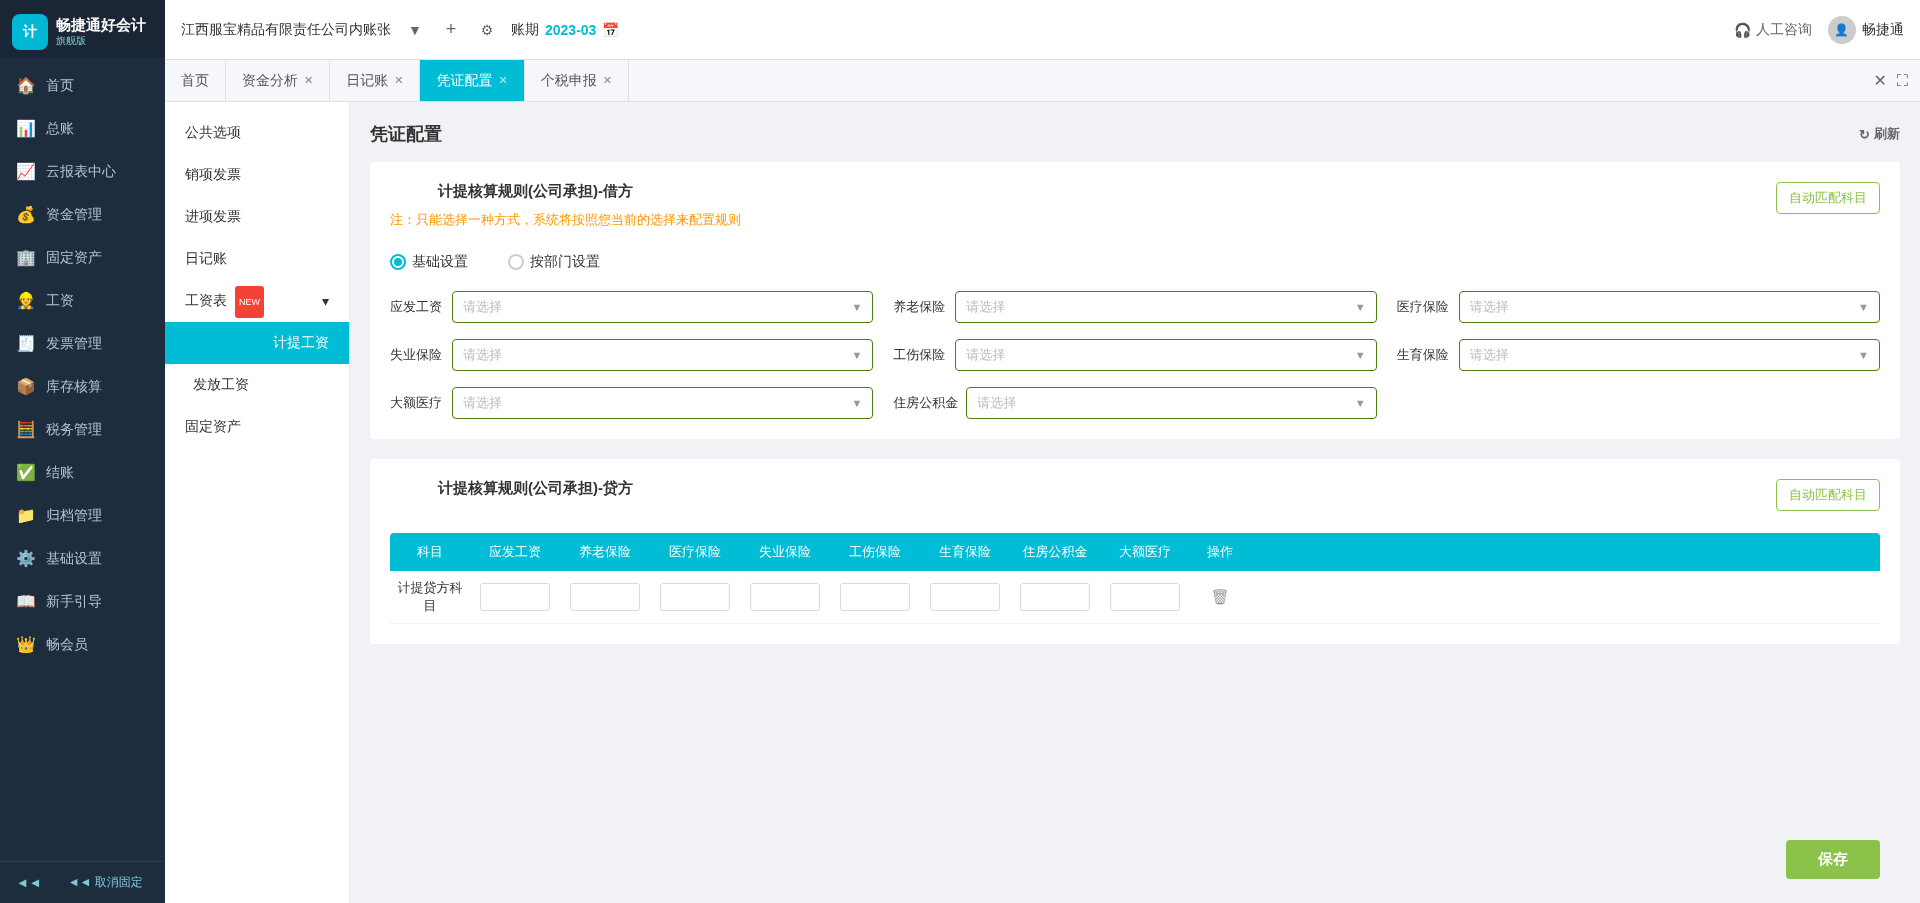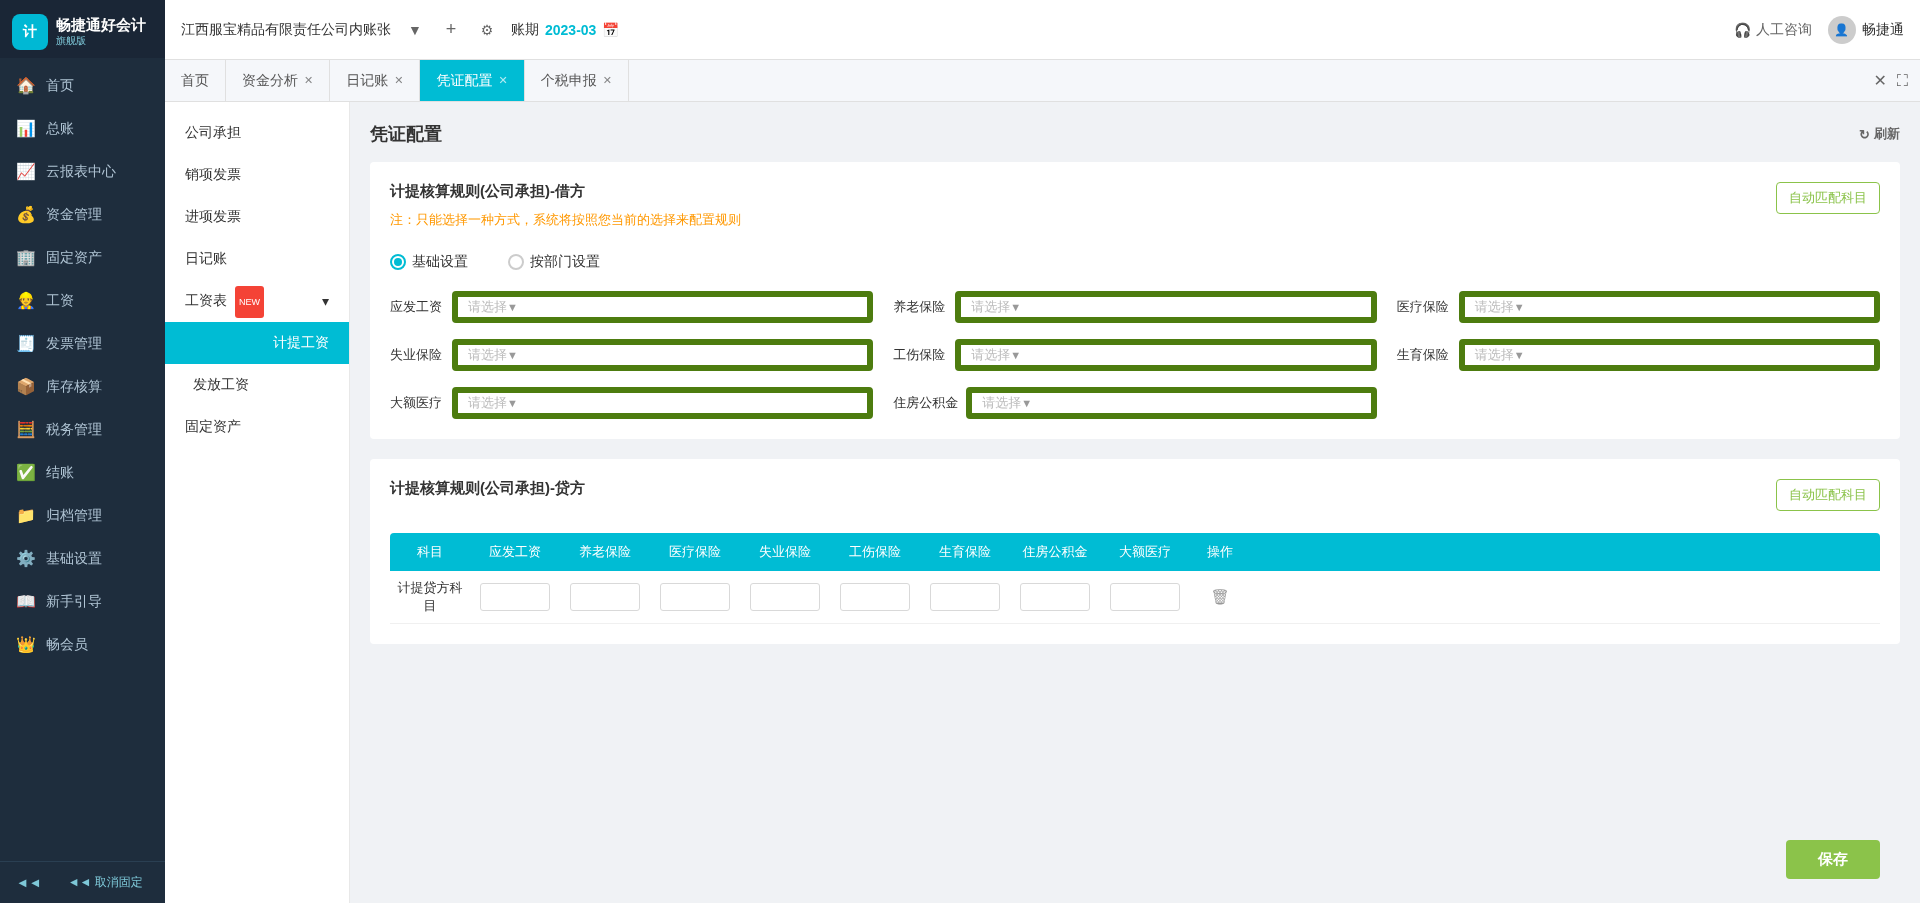--- a/index.html
+++ b/index.html
@@ -163,20 +163,21 @@
     
     .section-box {
       background: #fff;
       border-radius: 4px;
       margin-bottom: 20px;
       padding: 20px;
     }
     .section-title {
       font-size: 15px; font-weight: bold; color: #333;
       margin-bottom: 10px;
+      margin-left: 48px;
     }
     .section-note {
       font-size: 13px; color: #ff9800;
       margin-bottom: 16px;
     }
     .radio-row {
       display: flex; align-items: center; gap: 40px;
       margin-bottom: 20px;
     }
     .radio-item {
@@ -197,27 +198,27 @@
       grid-template-columns: 1fr 1fr 1fr;
       gap: 16px 20px;
     }
     .form-item {
       display: flex; align-items: center; gap: 8px;
     }
     .form-label { font-size: 13px; color: #333; white-space: nowrap; min-width: 54px; }
     .form-select {
       flex: 1;
       height: 32px;
-      border: 6px solid #4d7c0f;
+      border: 1px solid #4d7c0f;
       border-radius: 4px;
       padding: 0 10px;
       font-size: 13px;
       color: #bbb;
       background: #fff;
-      display: flex; align-items: center; justify-content: flex-start;
+      display: flex; align-items: center; justify-content: space-between;
       cursor: pointer;
     }
     .form-select-arrow { color: #999; font-size: 11px; }
     .auto-match-btn {
       float: right;
       background: #fff;
       border: 1px solid #8bc34a;
       color: #8bc34a;
       padding: 6px 12px;
       border-radius: 4px;
@@ -397,21 +398,21 @@
     </div>
     <div class="tabbar-actions">
       <span class="tabbar-action-btn">✕</span>
       <span class="tabbar-action-btn">⛶</span>
     </div>
   </div>
 
   <div class="content">
 
     <div class="left-menu">
-      <div class="left-menu-item">公司承担</div>
+      <div class="left-menu-item">公共选项</div>
       <div class="left-menu-item">销项发票</div>
       <div class="left-menu-item">进项发票</div>
       <div class="left-menu-item">日记账</div>
       <div class="left-menu-group">
         <span>工资表 <span class="badge-new">NEW</span></span>
         <span>▾</span>
       </div>
       <div class="left-menu-item active" style="padding-left:20px;text-align:right;">计提工资</div>
       <div class="left-menu-item" style="padding-left:28px;">发放工资</div>
       <div class="left-menu-item">固定资产</div>

